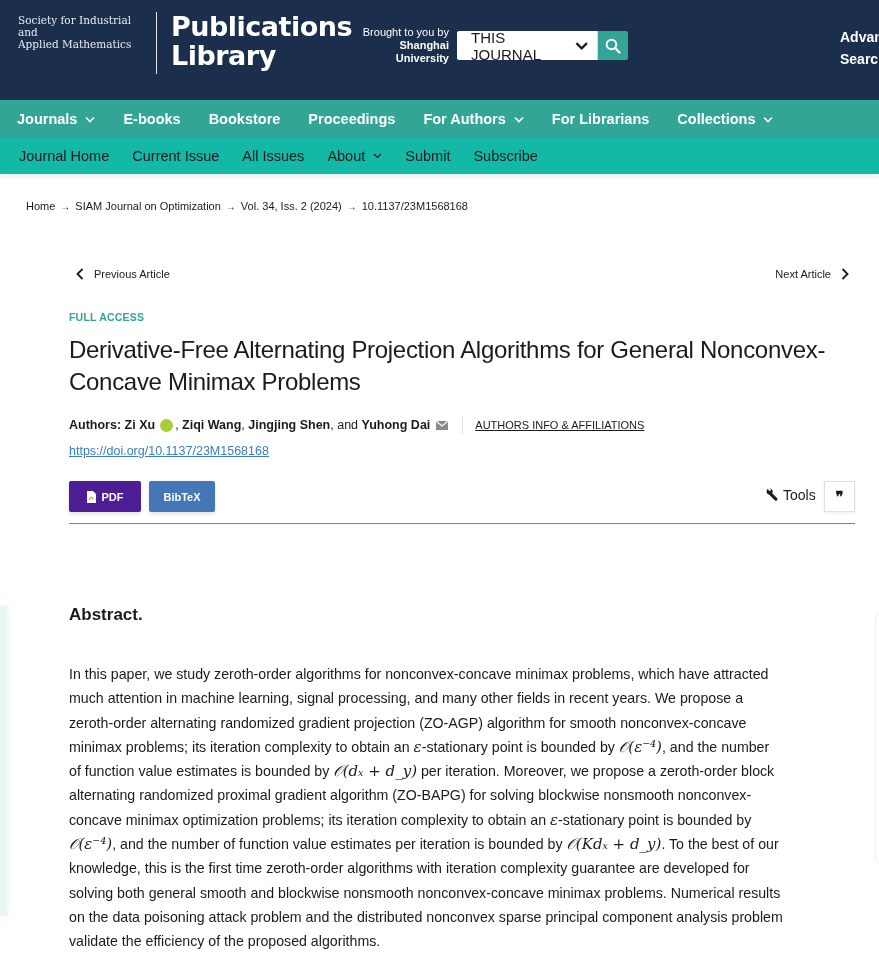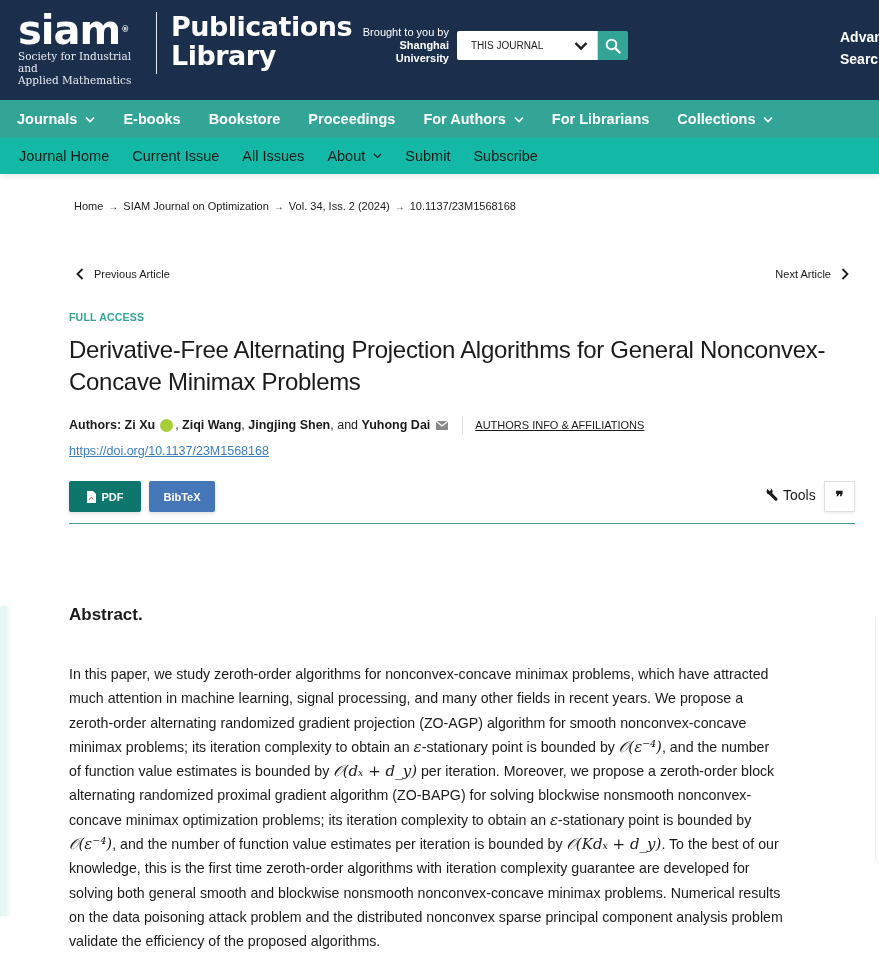--- a/index.html
+++ b/index.html
@@ -11,38 +11,38 @@
   .siam-logo { position: absolute; left: 18px; top: 12px; width: 130px; }
   .siam-word { font-family: "DejaVu Sans", sans-serif; font-weight: bold; font-size: 40px; letter-spacing: -1px; line-height: 36px; color: #fff; }
   .siam-reg { font-size: 8px; vertical-align: bottom; margin-left: 1px; }
   .siam-sub { font-family: "DejaVu Serif", serif; font-size: 10.5px; line-height: 12px; color: #e8ecf2; margin-top: 2px; }
   .logo-divider { position: absolute; left: 156px; top: 12px; width: 1px; height: 62px; background: #e6e9ef; }
   .pub-title { position: absolute; left: 171px; top: 12px; font-family: "DejaVu Sans", sans-serif; font-weight: bold; font-size: 27px; line-height: 29px; color: #fff; letter-spacing: -0.5px; }
   .brought { position: absolute; right: 430px; top: 26px; text-align: right; font-size: 11px; line-height: 13px; color: #fff; }
   .brought .inst { font-weight: bold; }
   .search-wrap { position: absolute; left: 457px; top: 31px; height: 29px; display: flex; }
   .scope-select { width: 141px; height: 29px; background: #fff; border-radius: 2px 0 0 2px; display: flex; align-items: center; justify-content: space-between; padding: 0 9px 0 14px; cursor: pointer; border-right: 1px solid #d4d8de; }
-  .scope-select span { font-size: 10px; color: #1b1b1b; }
+  .scope-select span { font-size: 15px; color: #1b1b1b; }
   .search-input { width: 193px; height: 29px; border: none; outline: none; padding: 0 11px; font-size: 11px; color: #1b1b1b; font-family: "Liberation Sans", sans-serif; background: #fff; }
   .search-input::placeholder { color: #1b1b1b; }
   .search-btn { width: 30px; height: 29px; background: #33a596; border-radius: 0 2px 2px 0; display: flex; align-items: center; justify-content: center; cursor: pointer; }
   .adv-search { position: absolute; left: 840px; top: 26px; font-weight: bold; font-size: 14px; line-height: 22px; color: #fff; white-space: nowrap; }
 
   
   .primary-nav { position: absolute; left: 0; top: 100px; width: 879px; height: 38px; background: #33a596; display: flex; align-items: center; padding-left: 17px; }
   .pnav-item { display: flex; align-items: center; font-weight: bold; font-size: 14.5px; color: #fff; margin-right: 28px; cursor: pointer; white-space: nowrap; }
   .pnav-item .chev { margin-left: 8px; display: inline-block; }
 
   
   .secondary-nav { position: absolute; left: 0; top: 138px; width: 879px; height: 36px; background: #14b8a6; display: flex; align-items: center; padding-left: 19px; box-shadow: 0 3px 5px rgba(0,0,0,0.08); }
   .snav-item { display: flex; align-items: center; font-size: 14.5px; color: #1b1b1b; margin-right: 23px; cursor: pointer; white-space: nowrap; }
   .snav-item .chev { margin-left: 8px; }
 
   
-  .breadcrumb { position: absolute; left: 26px; top: 200px; display: flex; align-items: center; font-size: 11px; color: #1b1b1b; margin-left: 48px; }
+  .breadcrumb { position: absolute; left: 26px; top: 200px; display: flex; align-items: center; font-size: 11px; color: #1b1b1b; }
   .breadcrumb a { color: #1b1b1b; text-decoration: none; cursor: pointer; }
   .breadcrumb .sep { margin: 0 5px; font-size: 10px; }
 
   
   .prev-article { position: absolute; left: 76px; top: 268px; display: flex; align-items: center; font-size: 11px; color: #1b1b1b; cursor: pointer; }
   .prev-article .arrow { margin-right: 10px; }
   .next-article { position: absolute; right: 30px; top: 268px; display: flex; align-items: center; font-size: 11px; color: #1b1b1b; cursor: pointer; }
   .next-article .arrow { margin-left: 10px; }
 
   .access-badge { position: absolute; left: 69px; top: 311px; font-size: 10.5px; font-weight: bold; color: #33a596; letter-spacing: 0.2px; }
@@ -53,21 +53,21 @@
   .authors-line .author { font-weight: bold; cursor: pointer; }
   .orcid { display: inline-block; width: 13px; height: 13px; border-radius: 50%; background: #a6ce39; margin: 0 2px 0 5px; cursor: pointer; }
   .mail-icon { display: inline-block; margin-left: 6px; cursor: pointer; }
   .vdiv { display: inline-block; width: 1px; height: 18px; background: #ddd; margin: 0 12px 0 14px; }
   .aff-link { font-size: 11px; color: #1b1b1b; text-decoration: underline; cursor: pointer; }
 
   .doi-link { position: absolute; left: 69px; top: 444px; font-size: 12.5px; color: #3b7dbf; text-decoration: underline; cursor: pointer; }
 
   .btn-row { position: absolute; left: 69px; top: 481px; display: flex; }
   .btn { height: 31px; border-radius: 2px; color: #fff; font-weight: bold; font-size: 11px; display: flex; align-items: center; justify-content: center; cursor: pointer; box-shadow: 0 2px 4px rgba(0,0,0,0.12); }
-  .btn-pdf { width: 72px; background: #0f766e; margin-right: 8px; }
+  .btn-pdf { width: 72px; background: #4c1d95; margin-right: 8px; }
   .btn-pdf svg { margin-right: 6px; }
   .btn-bib { width: 66px; background: #4476b8; }
 
   .tools { position: absolute; left: 766px; top: 487px; display: flex; align-items: center; font-size: 14px; color: #1b1b1b; cursor: pointer; }
   .tools svg { margin-right: 2px; }
   .cite-btn { position: absolute; left: 824px; top: 481px; width: 31px; height: 31px; border: 1px solid #e0e0e0; background: #fff; display: flex; align-items: center; justify-content: center; font-weight: bold; font-size: 15px; color: #1b1b1b; cursor: pointer; box-shadow: 0 1px 3px rgba(0,0,0,0.08); font-family: "DejaVu Serif", serif; }
 
   .rule { position: absolute; left: 69px; top: 523px; width: 786px; height: 1px; background: #4a9a98; }
 
   
@@ -76,23 +76,20 @@
   .abstract-heading { position: absolute; left: 69px; top: 605px; font-size: 17px; font-weight: bold; color: #1b1b1b; }
   .abstract-body { position: absolute; left: 69px; top: 642px; width: 715px; font-size: 14.2px; line-height: 24.3px; color: #1b1b1b; margin-top: 20px; }
   .abstract-body p { margin: 0; }
   .abstract-body .math { font-family: "DejaVu Serif", serif; font-style: italic; font-size: 15px; }
 </style>
 </head>
 <body>
 
 <div class="topbar">
   <div class="siam-logo">
-    <div class="siam-word">
-      <span>siam</span><span class="siam-reg">®</span>
-    </div>
     <div class="siam-sub">Society for Industrial and</div>
     <div class="siam-sub" style="margin-top:0">Applied Mathematics</div>
   </div>
   <div class="logo-divider"></div>
   <div class="pub-title">
     <div>Publications</div>
     <div>Library</div>
   </div>
   <div class="brought">
     <div>Brought to you by</div>

